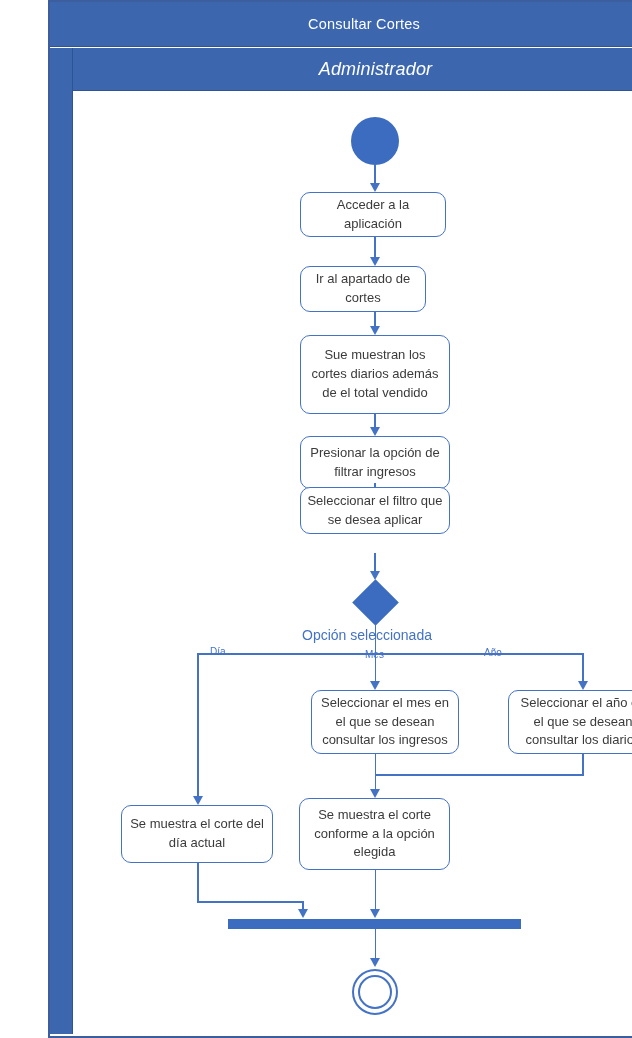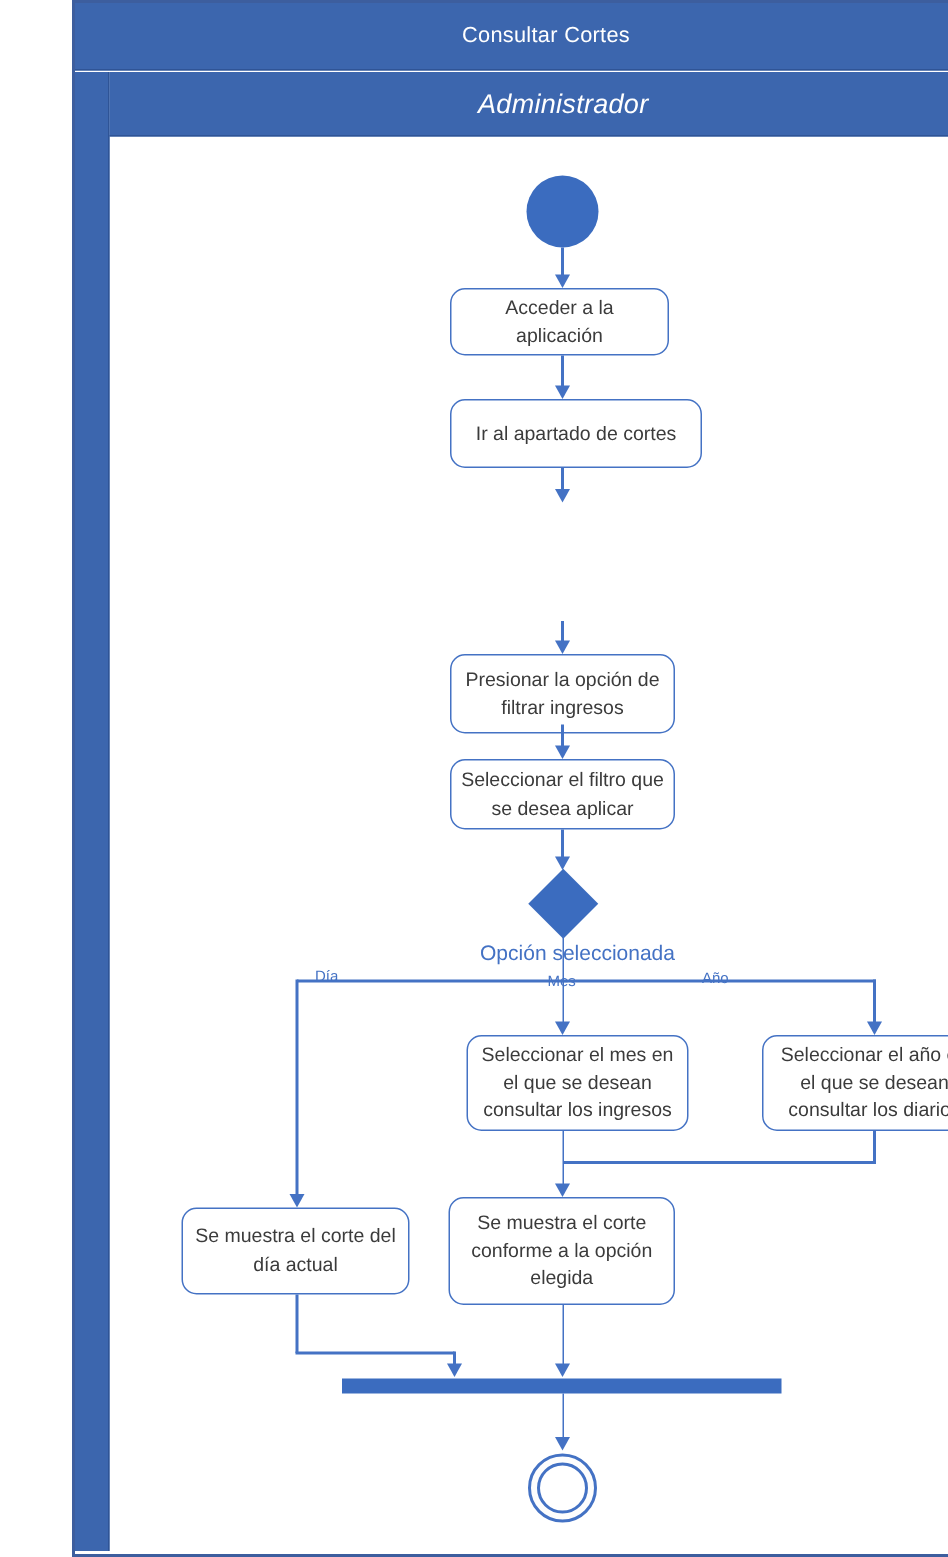--- a/index.html
+++ b/index.html
@@ -78,21 +78,21 @@
   .vl{position:absolute;width:1.5px;background:var(--line);}
   .hl{position:absolute;height:1.5px;background:var(--line);}
   .ah{
     position:absolute;width:0;height:0;
     border-left:5.5px solid transparent;
     border-right:5.5px solid transparent;
     border-top:9px solid var(--line);
   }
   .guardtitle{
     position:absolute;left:252px;top:625px;width:148px;
-    text-align:right;color:var(--line);font-size:14px;
+    text-align:left;color:var(--line);font-size:14px;
   }
   .guard{
     position:absolute;color:var(--line);font-size:10px;
   }
 </style>
 </head>
 <body>
 
 <div class="frame">
 
@@ -109,55 +109,58 @@
   <div class="vl" style="left:324.25px;top:163px;height:19px"></div>
   <div class="ah" style="left:319.5px;top:181px"></div>
 
   <div class="action" style="left:250px;top:190px;width:146px;height:45px">
     <span>Acceder a la aplicación</span>
   </div>
 
   <div class="vl" style="left:324.25px;top:235px;height:21px"></div>
   <div class="ah" style="left:319.5px;top:255px"></div>
 
-  <div class="action" style="left:250px;top:264px;width:168px;height:46px">
+  <div class="action" style="left:250px;top:264px;width:126px;height:46px">
     <span>Ir al apartado de cortes</span>
   </div>
 
   <div class="vl" style="left:324.25px;top:310px;height:15px"></div>
   <div class="ah" style="left:319.5px;top:324px"></div>
 
+  <div class="action" style="left:250px;top:333px;width:150px;height:79px">
+    <span>Sue muestran los cortes diarios además de el total vendido</span>
+  </div>
 
   <div class="vl" style="left:324.25px;top:412px;height:14px"></div>
   <div class="ah" style="left:319.5px;top:425px"></div>
 
   <div class="action" style="left:250px;top:434px;width:150px;height:53px">
     <span>Presionar la opción de filtrar ingresos</span>
   </div>
 
   <div class="vl" style="left:324.25px;top:481px;height:15px"></div>
   <div class="ah" style="left:319.5px;top:495px"></div>
 
-  <div class="action" style="left:250px;top:504px;width:150px;height:47px">
+  <div class="action" style="left:250px;top:485px;width:150px;height:47px">
     <span>Seleccionar el filtro que se desea aplicar</span>
   </div>
 
   <div class="vl" style="left:324.25px;top:551px;height:19px"></div>
   <div class="ah" style="left:319.5px;top:569px"></div>
 
   <div class="diamond"></div>
 
   <div class="vl" style="left:324.75px;top:622px;height:58px"></div>
 
   <div class="guardtitle">Opción seleccionada</div>
 
   <div class="hl" style="left:148px;top:651px;width:386px"></div>
   <span class="guard" style="left:160px;top:644px">Día</span>
   <span class="guard" style="left:315px;top:647px">Mes</span>
-  <span class="guard" style="left:418px;top:645px">Año</span>
+  <span class="guard" style="left:434px;top:645px">Año</span>
 
   <div class="vl" style="left:147.25px;top:651px;height:144px"></div>
   <div class="ah" style="left:142.5px;top:794px"></div>
 
   <div class="ah" style="left:320px;top:679px"></div>
 
   <div class="vl" style="left:532.25px;top:651px;height:29px"></div>
   <div class="ah" style="left:527.5px;top:679px"></div>
 
   <div class="action" style="left:261px;top:688px;width:148px;height:64px">

